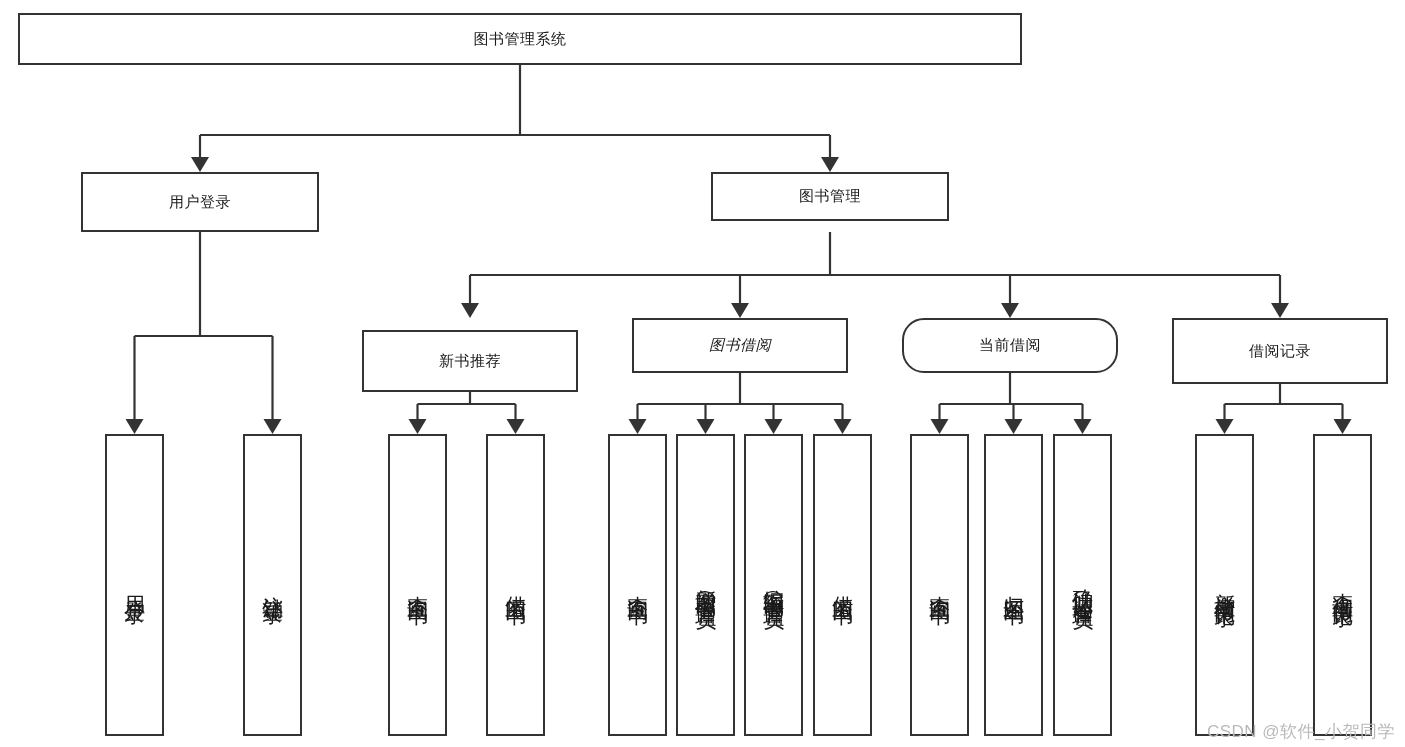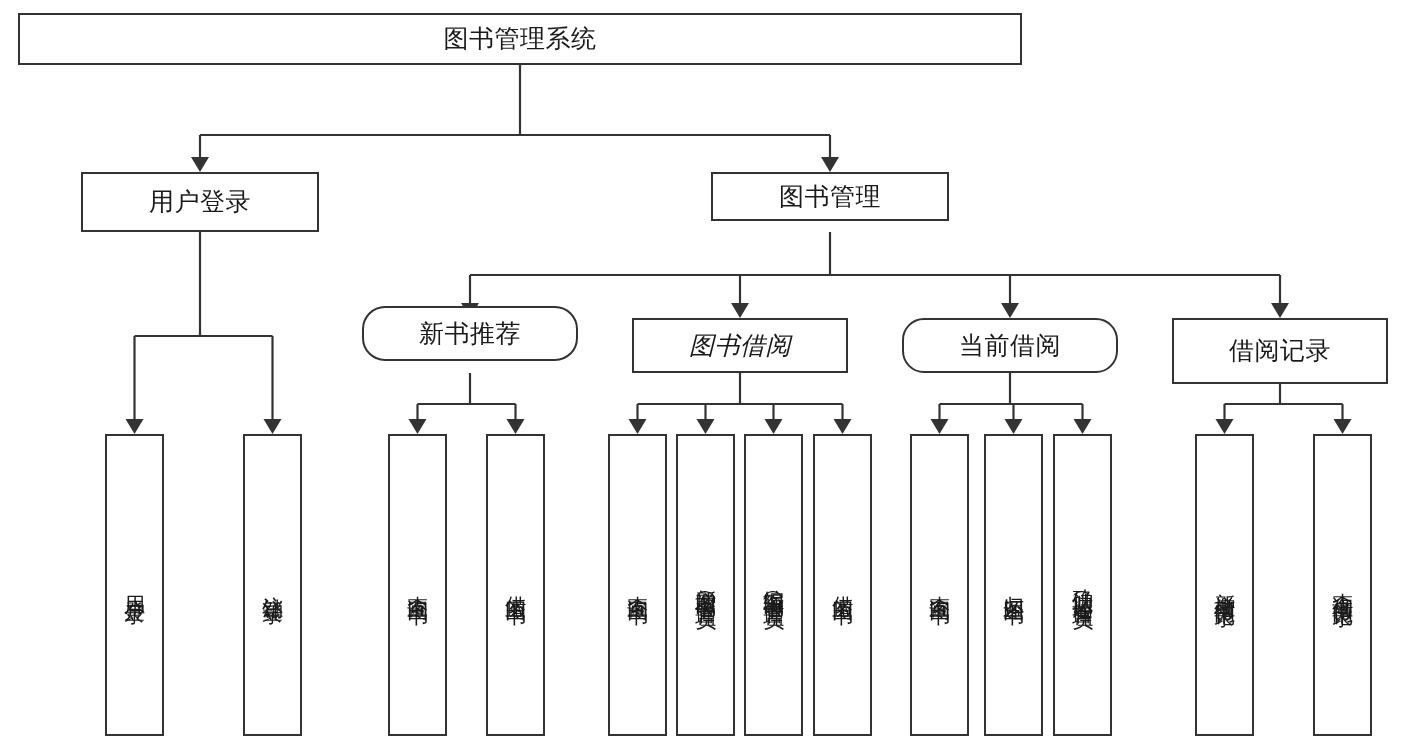--- a/index.html
+++ b/index.html
@@ -24,21 +24,21 @@
     position: absolute;
     box-sizing: border-box;
     background: #ffffff;
     border: 2px solid #333333;
     display: flex;
     align-items: center;
     justify-content: center;
     overflow: hidden;
   }
   .node-label-h {
-    font-size: 25px;
+    font-size: 15px;
     color: #1a1a1a;
     line-height: 1.25;
     letter-spacing: 0.5px;
     white-space: nowrap;
   }
   .node-label-v {
     font-size: 21px;
     color: #1a1a1a;
     writing-mode: vertical-rl;
     text-orientation: upright;
@@ -135,21 +135,21 @@
   <div id="node-layer">
       <div class="node-box" style="left: 18px; top: 13px; width: 1004px; height: 52px;">
         <span class="node-label-h">图书管理系统</span>
       </div>
       <div class="node-box" style="left: 81px; top: 172px; width: 238px; height: 60px;">
         <span class="node-label-h">用户登录</span>
       </div>
       <div class="node-box" style="left: 711px; top: 172px; width: 238px; height: 49px;">
         <span class="node-label-h">图书管理</span>
       </div>
-      <div class="node-box" style="left: 362px; top: 306px; width: 216px; height: 55px; border-radius: 23px;">
+      <div class="node-box" style="left: 362px; top: 330px; width: 216px; height: 62px;">
         <span class="node-label-h">新书推荐</span>
       </div>
       <div class="node-box" style="left: 632px; top: 318px; width: 216px; height: 55px; font-style: italic;">
         <span class="node-label-h">图书借阅</span>
       </div>
       <div class="node-box" style="left: 902px; top: 318px; width: 216px; height: 55px; border-radius: 22px;">
         <span class="node-label-h">当前借阅</span>
       </div>
       <div class="node-box" style="left: 1172px; top: 318px; width: 216px; height: 66px;">
         <span class="node-label-h">借阅记录</span>
@@ -187,13 +187,14 @@
       <div class="node-box" style="left: 1053px; top: 434px; width: 59px; height: 302px;">
         <span class="node-label-v">确认归还（管理员）</span>
       </div>
       <div class="node-box" style="left: 1195px; top: 434px; width: 59px; height: 302px;">
         <span class="node-label-v">新增借阅记录</span>
       </div>
       <div class="node-box" style="left: 1313px; top: 434px; width: 59px; height: 302px;">
         <span class="node-label-v">查询借阅记录</span>
       </div>
     </div>
+  <div id="watermark">CSDN @软件_小贺同学</div>
 </div>
 
 </body></html>

